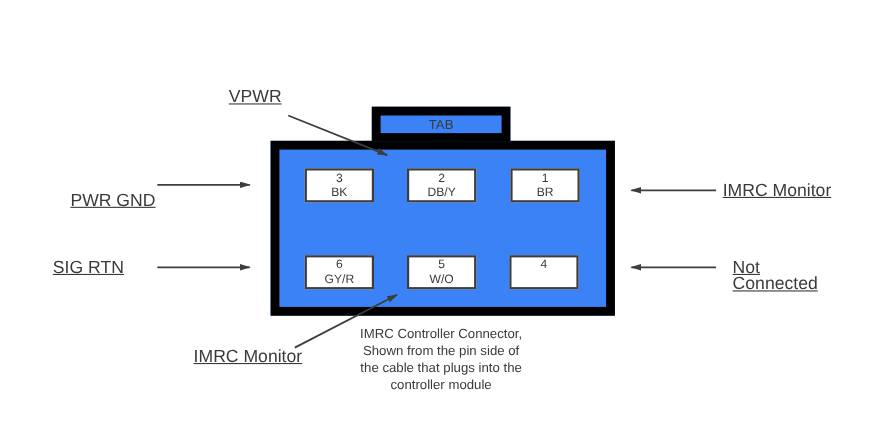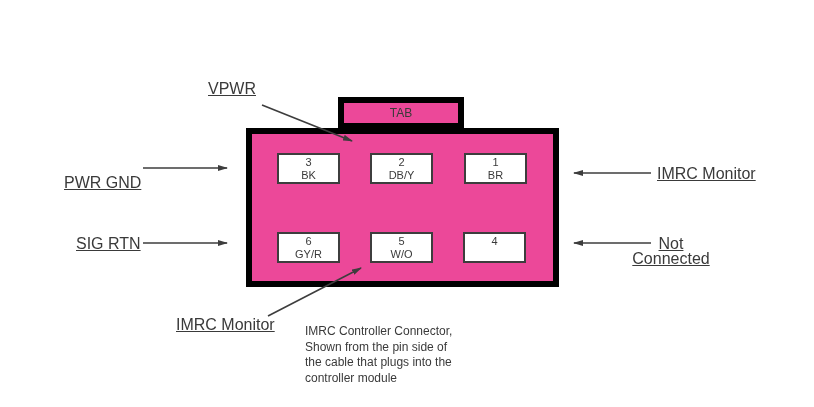--- a/index.html
+++ b/index.html
@@ -11,22 +11,22 @@
     position: relative;
     width: 814px;
     height: 407px;
     background: #ffffff;
     font-family: "Liberation Sans", sans-serif;
     color: #3a3a3a;
     overflow: hidden;
   }
   .box {
     position: absolute;
-    border: 6px solid #000000;
-    background: #ec4899;
+    border: 8px solid #000000;
+    background: #3b82f6;
     box-sizing: border-box;
   }
   #tab-box {
     left: 338px; top: 97px; width: 126px; height: 32px;
     display: flex; align-items: center; justify-content: center;
     font-size: 12px;
     z-index: 2;
   }
   #connector-box {
     left: 246px; top: 128px; width: 313px; height: 159px;
@@ -56,36 +56,35 @@
   .lbl {
     position: absolute;
     font-size: 16px;
     line-height: 15px;
     white-space: nowrap;
     z-index: 4;
     text-decoration: underline;
   }
   #vpwr-label          { left: 208px; top: 81px; }
   #pwr-gnd-label       { left: 64px;  top: 175px; }
-  #sig-rtn-label       { left: 76px;  top: 236px; }
+  #sig-rtn-label       { left: 48px;  top: 236px; }
   #imrc-control-label  { left: 657px; top: 166px; }
   #imrc-monitor-label  { left: 176px; top: 317px; text-align: right; }
   #not-connected-label {
-    left: 628px; top: 236px; width: 86px;
-    text-align: center; white-space: normal;
+    left: 666px; top: 236px; width: 86px;
+    text-align: left; white-space: normal;
   }
   #caption {
     position: absolute;
     left: 305px; top: 296px; width: 192px;
-    text-align: left;
+    text-align: center;
     font-size: 12px;
     line-height: 15.5px;
     white-space: pre-line;
     z-index: 4;
-    margin-top: 28px;
   }
   #arrows-layer {
     position: absolute;
     left: 0; top: 0;
     z-index: 5;
     pointer-events: none;
   }
 </style>
 </head>
 <body>

